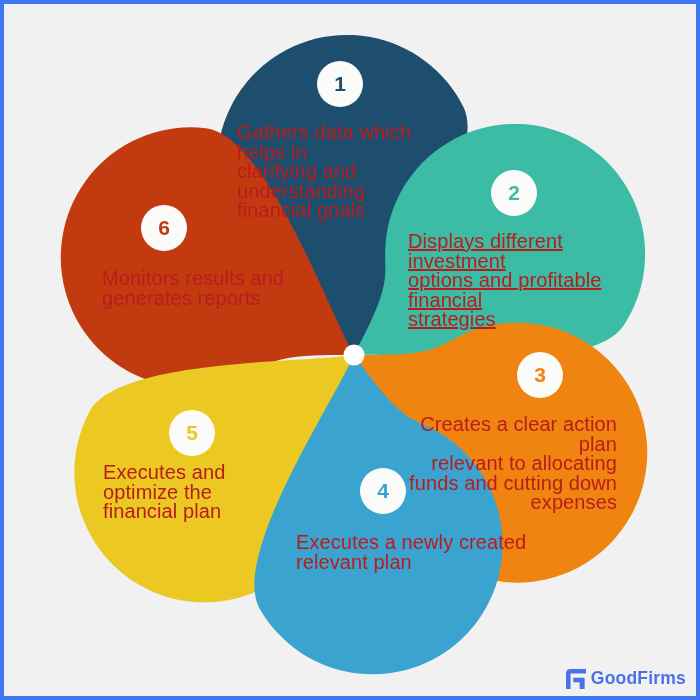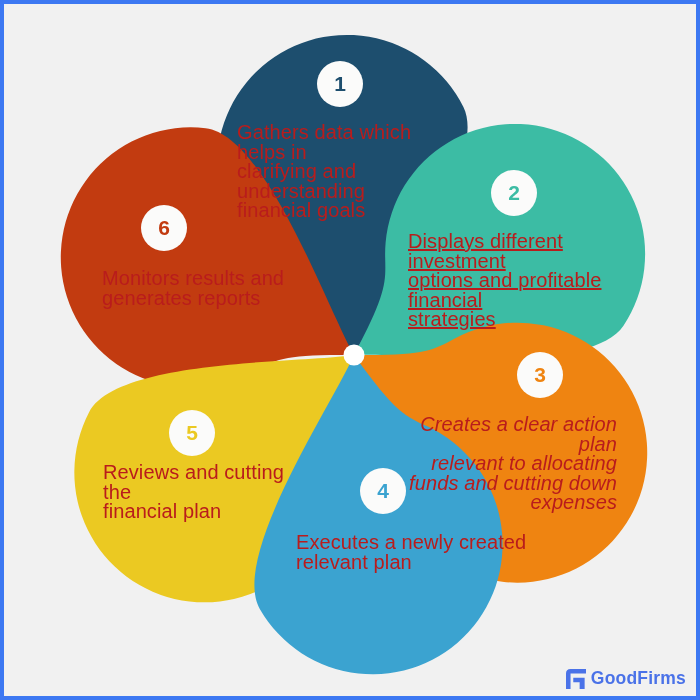--- a/index.html
+++ b/index.html
@@ -20,21 +20,21 @@
     margin-left:-23px;margin-top:-23px;
   }
   .ptext{
     position:absolute;
     color:#b91c1c;
     font-size:20px;
     line-height:19.5px;
     white-space:pre-line;
     letter-spacing:0.1px;
   }
-  .ptext.right{text-align:right;font-style:italic;}
+  .ptext.right{text-align:right;}
   .logo{
     position:absolute;
     right:10px;bottom:7px;
     display:flex;align-items:center;gap:5px;
   }
   .logo-text{
     font-size:17.5px;
     font-weight:600;
     letter-spacing:0.2px;
   }
@@ -80,21 +80,21 @@
 financial goals</div>
   <div class="ptext" style="left:404px;top:228px;width:232px;text-decoration:underline;">Displays different investment
 options and profitable financial
 strategies</div>
   <div class="ptext right" style="right:79px;top:411px;width:210px;">Creates a clear action plan
 relevant to allocating
 funds and cutting down
 expenses</div>
   <div class="ptext" style="left:292px;top:529px;width:232px;">Executes a newly created
 relevant plan</div>
-  <div class="ptext" style="left:99px;top:459px;width:200px;">Reviews and cutting the
+  <div class="ptext" style="left:99px;top:459px;width:200px;">Executes and optimize the
 financial plan</div>
   <div class="ptext" style="left:98px;top:265px;width:200px;">Monitors results and
 generates reports</div>
 
   <div class="logo" style="color: rgb(74, 114, 232);">
     <svg class="logo-icon" width="20" height="20" viewBox="0 0 22 22">
       <path fill="currentColor" d="M 0 22 L 0 5 Q 0 0 5 0 L 22 0 L 22 5 L 5 5 L 5 22 Z"></path>
       <path fill="currentColor" d="M 8 9.5 L 20.5 9.5 L 20.5 22 L 15 22 L 15 14.5 L 8 14.5 Z"></path>
     </svg>
     <span class="logo-text">GoodFirms</span>

